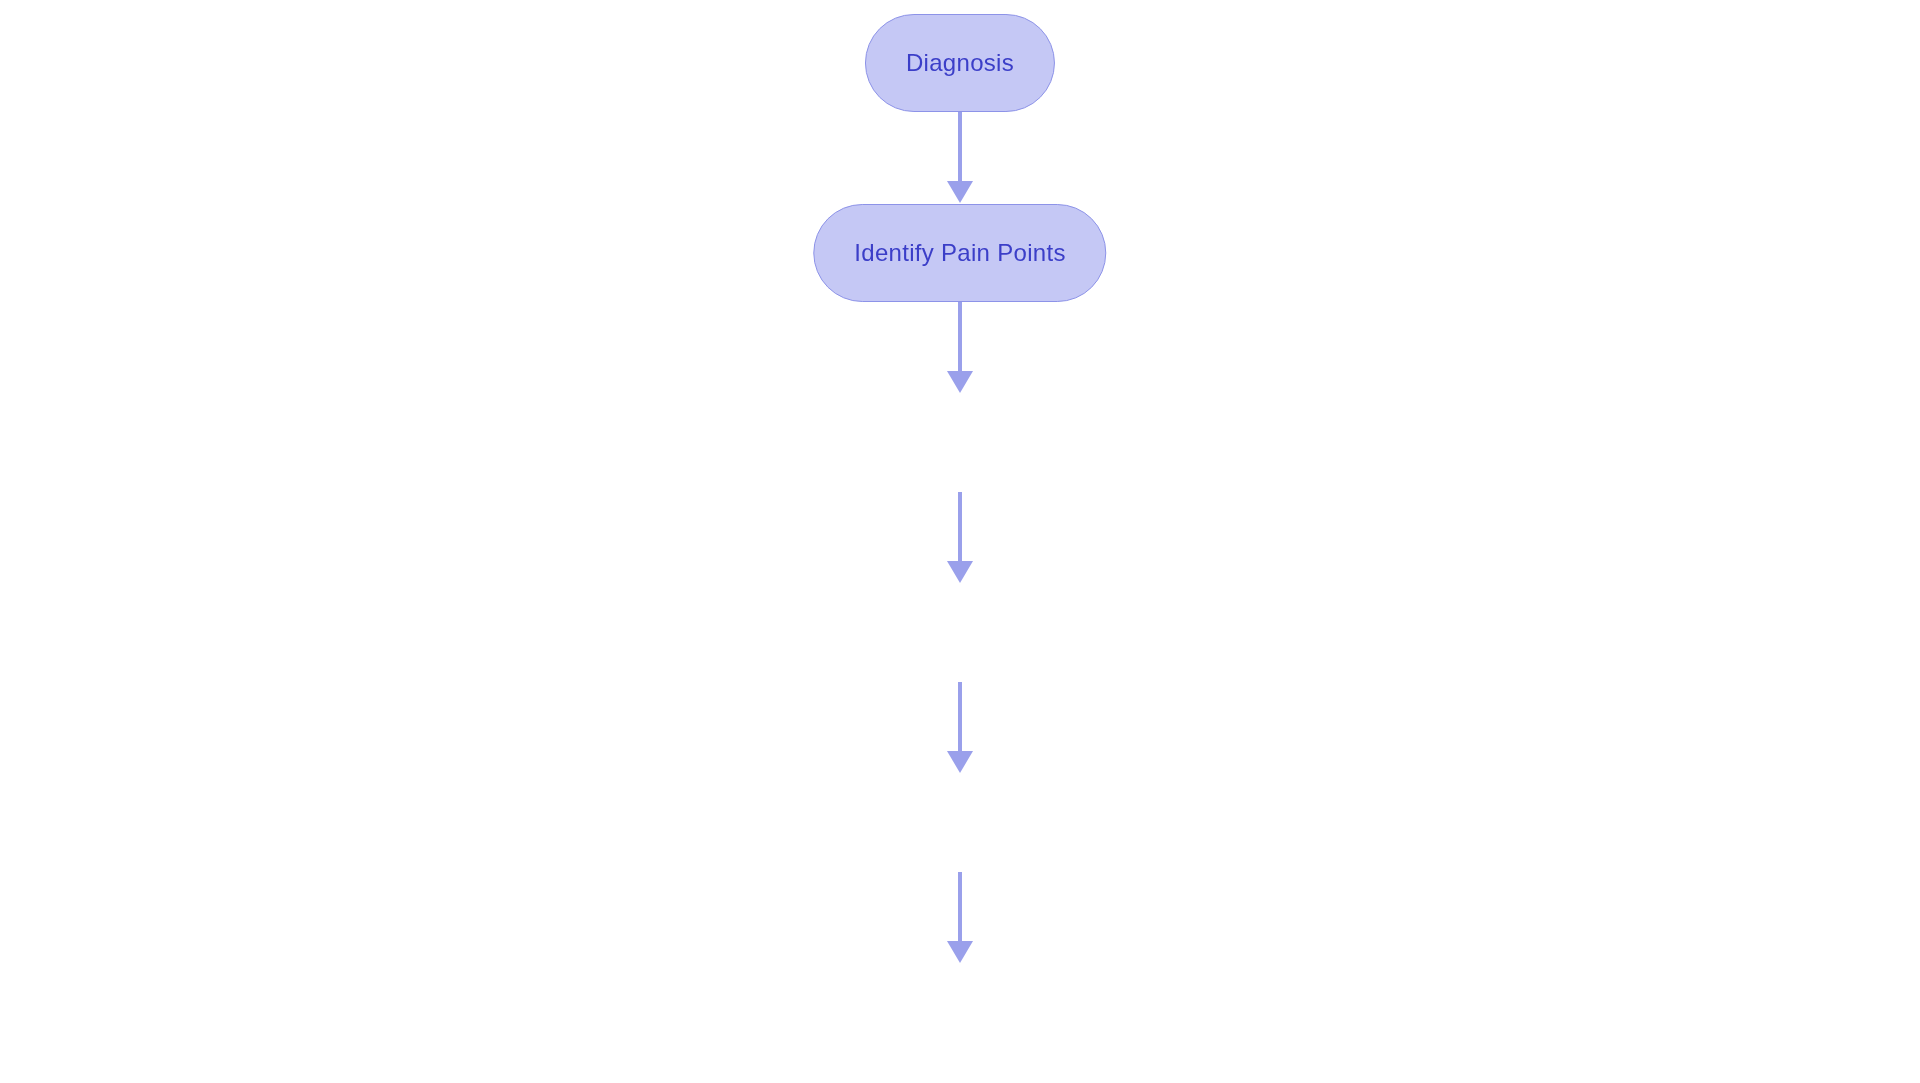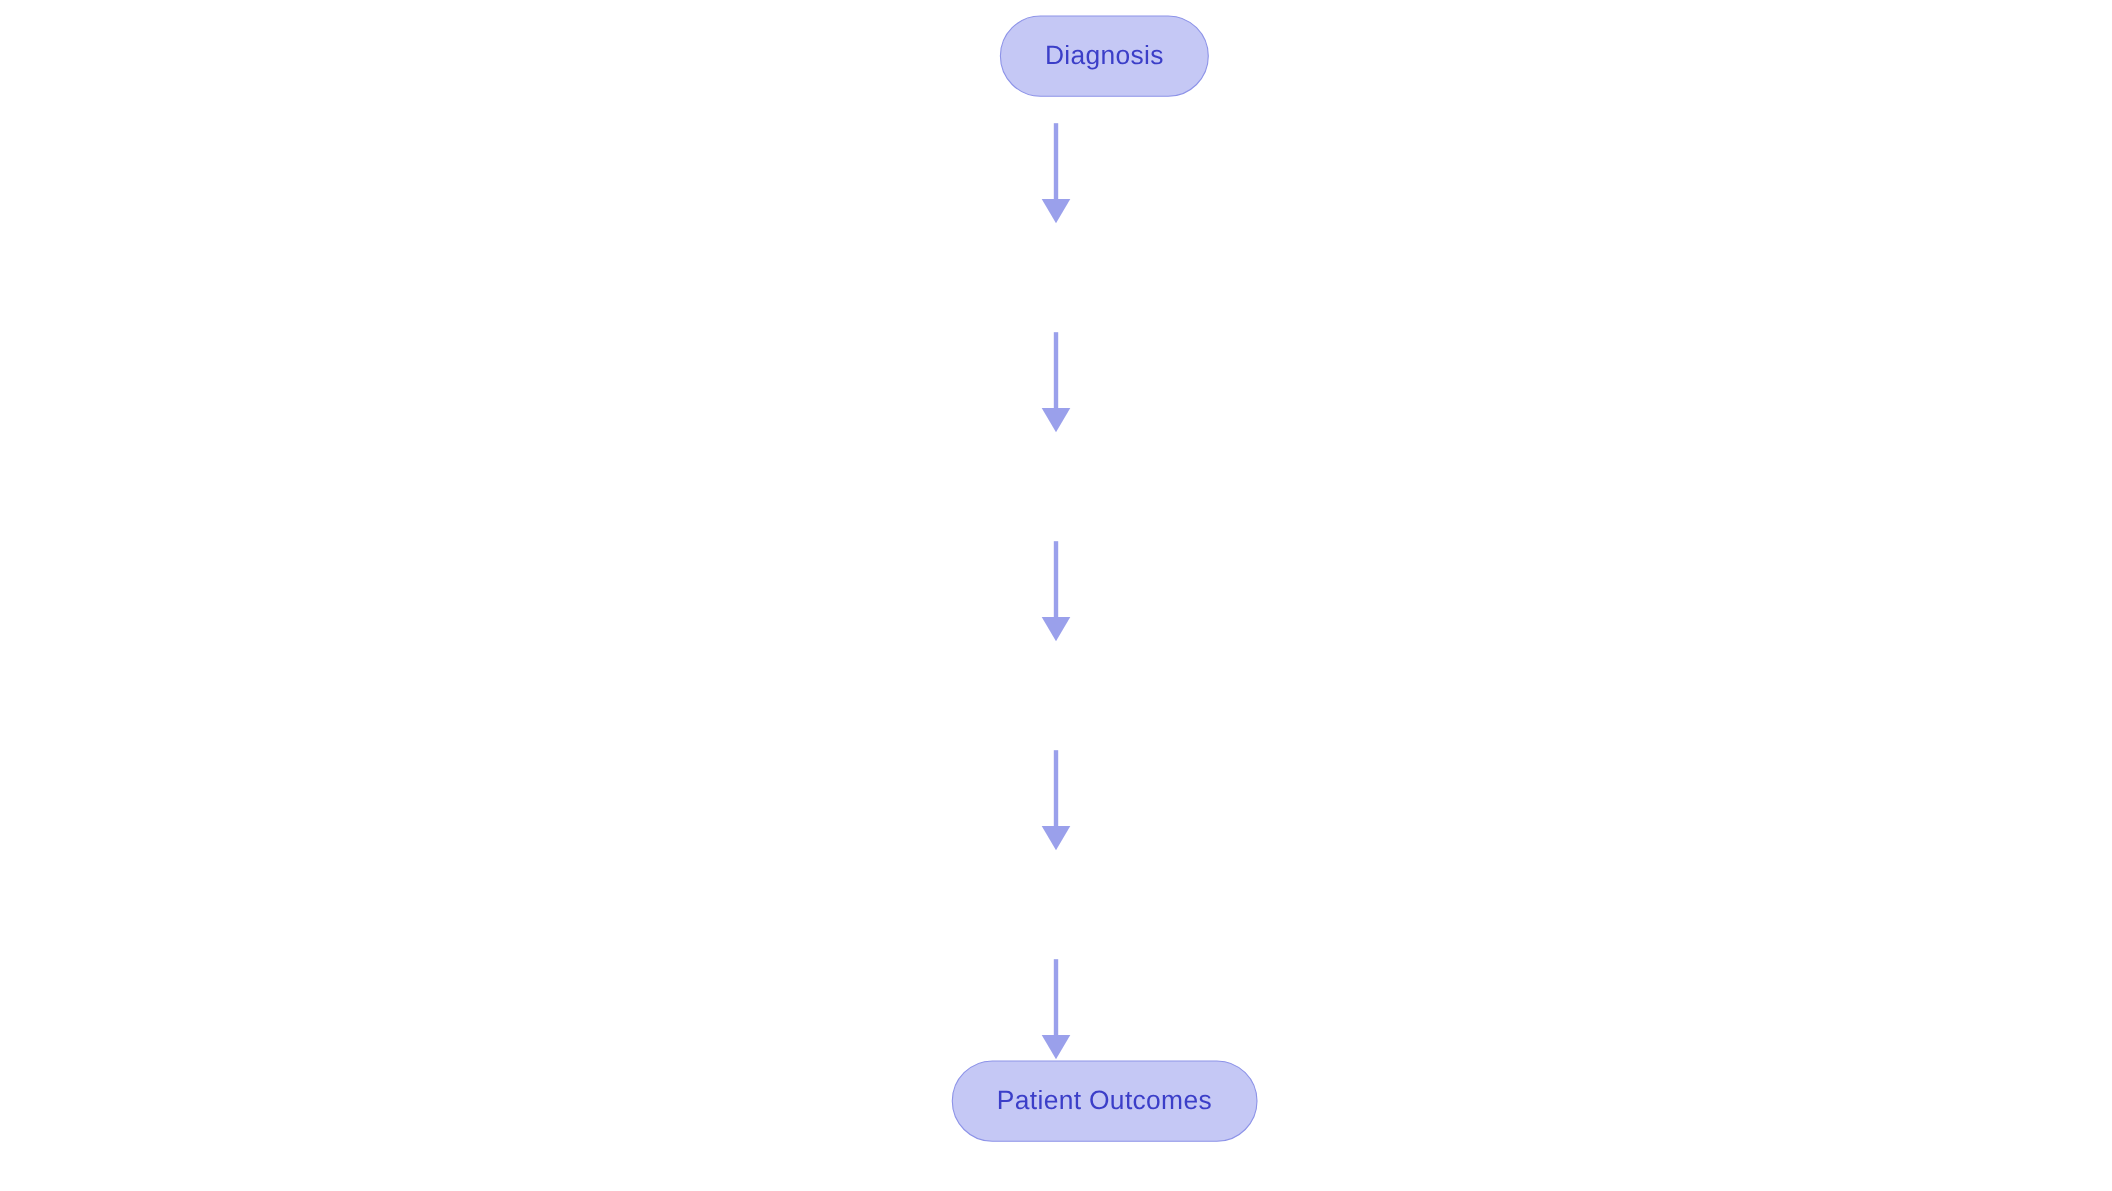--- a/index.html
+++ b/index.html
@@ -21,23 +21,23 @@
     overflow: hidden;
     font-family: "Liberation Sans", "DejaVu Sans", sans-serif;
     position: relative;
   }
   .canvas {
     position: absolute;
     inset: 0;
   }
   .node {
     position: absolute;
-    left: 1004px;
+    left: 960px;
     transform: translateX(-50%);
-    height: 74px;
+    height: 98px;
     min-width: 186px;
     padding: 0 40px;
     border-radius: 49px;
     background: var(--node-fill);
     border: 1.5px solid var(--node-border);
     display: flex;
     align-items: center;
     justify-content: center;
     white-space: nowrap;
   }
@@ -77,20 +77,23 @@
 
   <div class="node" style="top:14px">
     <span class="node-label">Diagnosis</span>
   </div>
 
   <div class="connector" style="top:112px">
     <div class="c-line"></div>
     <div class="c-head"></div>
   </div>
 
+  <div class="node" style="top:204px">
+    <span class="node-label">Identify Pain Points</span>
+  </div>
 
   <div class="connector" style="top:302px">
     <div class="c-line"></div>
     <div class="c-head"></div>
   </div>
 
 
   <div class="connector" style="top:492px">
     <div class="c-line"></div>
     <div class="c-head"></div>
@@ -101,17 +104,14 @@
     <div class="c-line"></div>
     <div class="c-head"></div>
   </div>
 
 
   <div class="connector" style="top:872px">
     <div class="c-line"></div>
     <div class="c-head"></div>
   </div>
 
-  <div class="node" style="top:964px">
-    <span class="node-label">Patient Outcomes</span>
-  </div>
 
 </div>
 
 </body></html>

